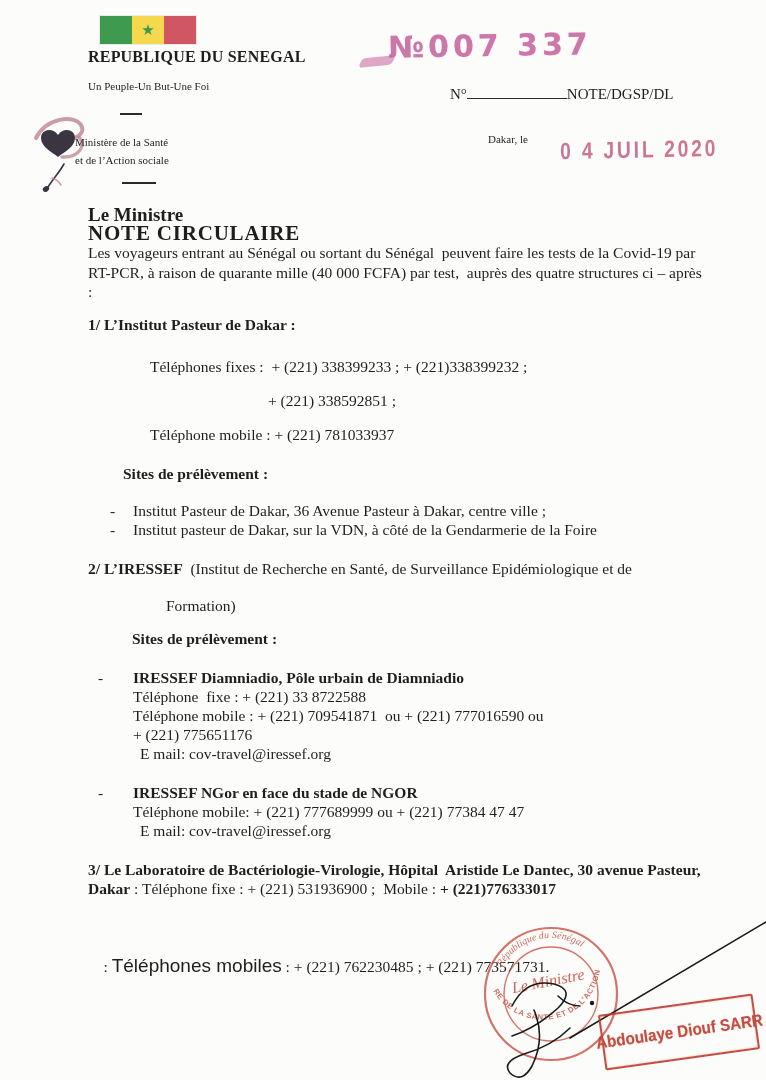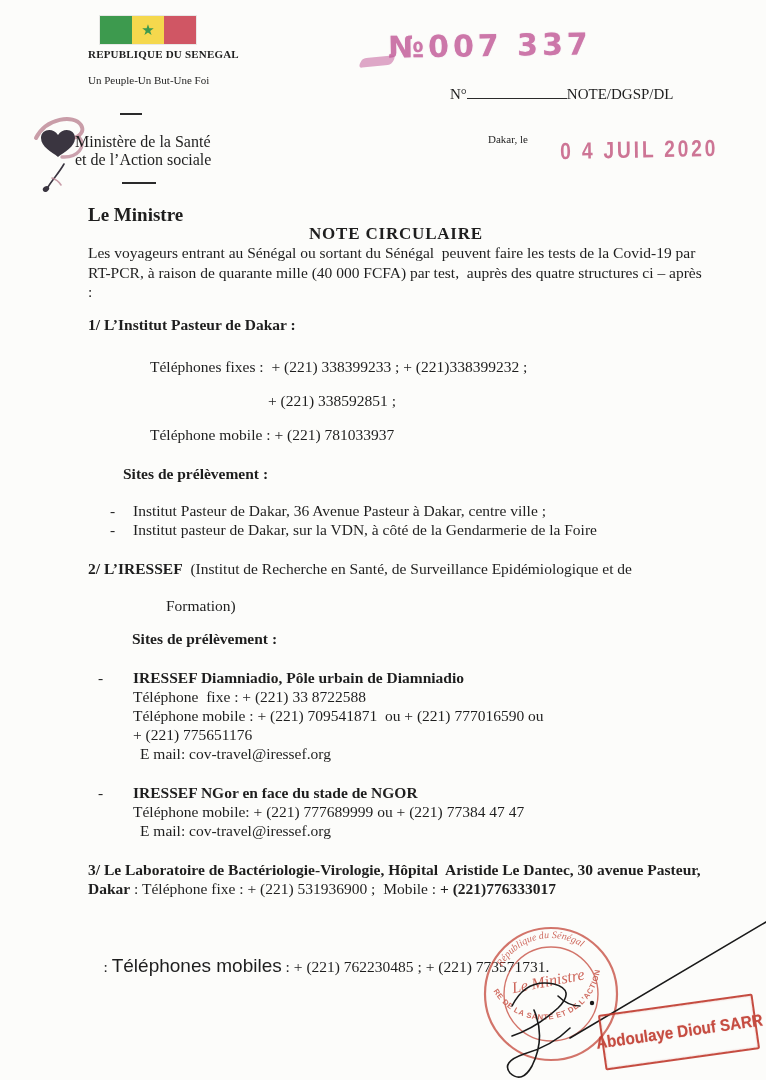--- a/index.html
+++ b/index.html
@@ -10,46 +10,46 @@
   }
   
   .hdr-left{position:absolute; left:88px; top:16px; width:270px;}
   .flag{display:flex; width:96px; height:28px; margin-left:12px; margin-bottom:4px;
         box-shadow:0 0 0 1px rgba(0,0,0,.08);}
   .flag div{flex:1;}
   .flag .g{background:#3d9a4e;}
   .flag .y{background:#f5d84d; display:flex; align-items:center; justify-content:center;}
   .flag .r{background:#d05664;}
   .flag .star{color:#3d9a4e; font-size:15px; line-height:1;}
-  .republic{font-weight:bold; font-size:11px; letter-spacing:.2px;}
+  .republic{font-weight:bold; font-size:16px; letter-spacing:.2px;}
   .motto{font-size:11px; margin-top:14px;}
   .rule1{position:absolute; left:120px; top:113px; width:22px; border-top:2px solid #2a2a2a;}
   .rule2{position:absolute; left:122px; top:182px; width:34px; border-top:2px solid #2a2a2a;}
-  .ministry{position:absolute; left:75px; top:133px; font-size:16px; line-height:18px;}
+  .ministry{position:absolute; left:75px; top:133px; font-size:11px; line-height:18px;}
   .logo{position:absolute; left:22px; top:108px;}
   
   .numstamp{position:absolute; left:388px; top:28px;
     font-family:"DejaVu Sans", sans-serif; font-weight:bold; font-size:30px;
     color:#c4609c; letter-spacing:4px; transform:rotate(-1deg); opacity:.85;
     text-shadow:0 0 1px rgba(196,96,156,.5);}
   .smudge{position:absolute; left:360px; top:57px; width:34px; height:9px;
     background:#c4609c; opacity:.55; border-radius:4px; transform:rotate(-6deg) skewX(-30deg);}
   .refline{position:absolute; left:450px; top:84px; font-size:15px; white-space:nowrap;}
   .refline .blank{display:inline-block; width:100px; border-bottom:1.3px solid #2a2a2a; height:14px;}
   .dakar{position:absolute; left:488px; top:133px; font-size:11px;}
   .datestamp{position:absolute; left:560px; top:138px;
     font-family:"Liberation Sans", sans-serif; font-weight:bold; font-size:21px;
     color:#c2547c; letter-spacing:3px; transform:scale(.92,1.12) rotate(-1deg);
     transform-origin:left top; opacity:.8;}
   
   .body{position:absolute; left:88px; top:200px; width:616px;
         font-size:15.5px; line-height:19px;}
   .body p{margin:0; white-space:pre-wrap;}
   .minister{font-size:19px; font-weight:bold; padding-top:5px; margin:0 0 21px 0;}
-  .doctitle{text-align:center; font-weight:bold; font-size:17px; letter-spacing:.8px;
+  .doctitle{text-align:left; font-weight:bold; font-size:21px; letter-spacing:.8px;
             margin:0 0 20px 0;}
   .intro{margin-bottom:13px !important; line-height:19.5px !important;}
   .sec-h{font-weight:bold; margin-top:12px !important;}
   .ph1{margin:23px 0 15px 62px !important;}
   .ph2{margin:0 0 15px 180px !important;}
   .ph3{margin:0 0 0 62px !important;}
   .sites1{font-weight:bold; margin:20px 0 0 35px !important;}
   .sites2{font-weight:bold; margin:14px 0 0 44px !important;}
   .blist{margin:18px 0 0 0;}
   .bitem{display:flex; margin-left:22px;}

